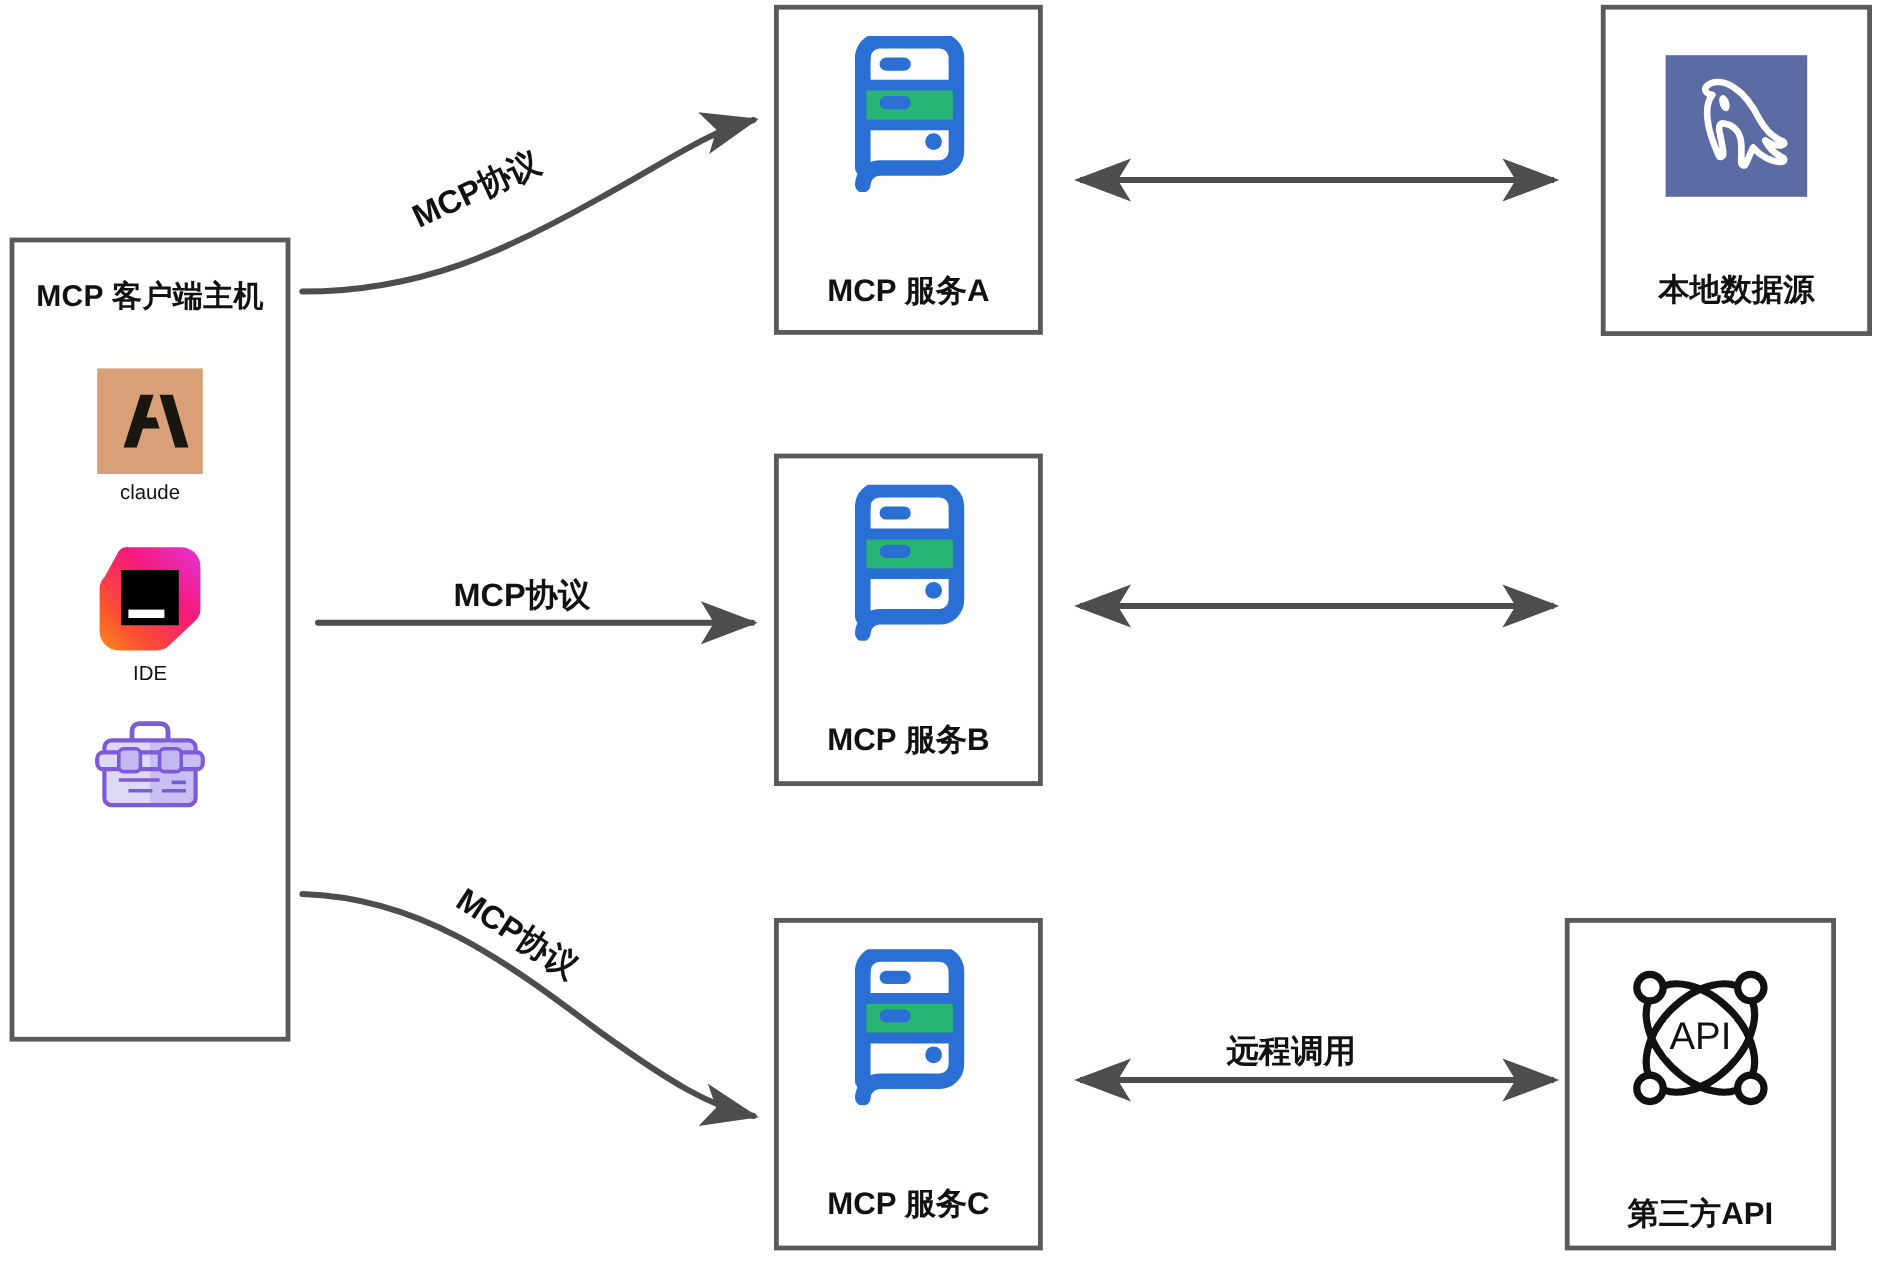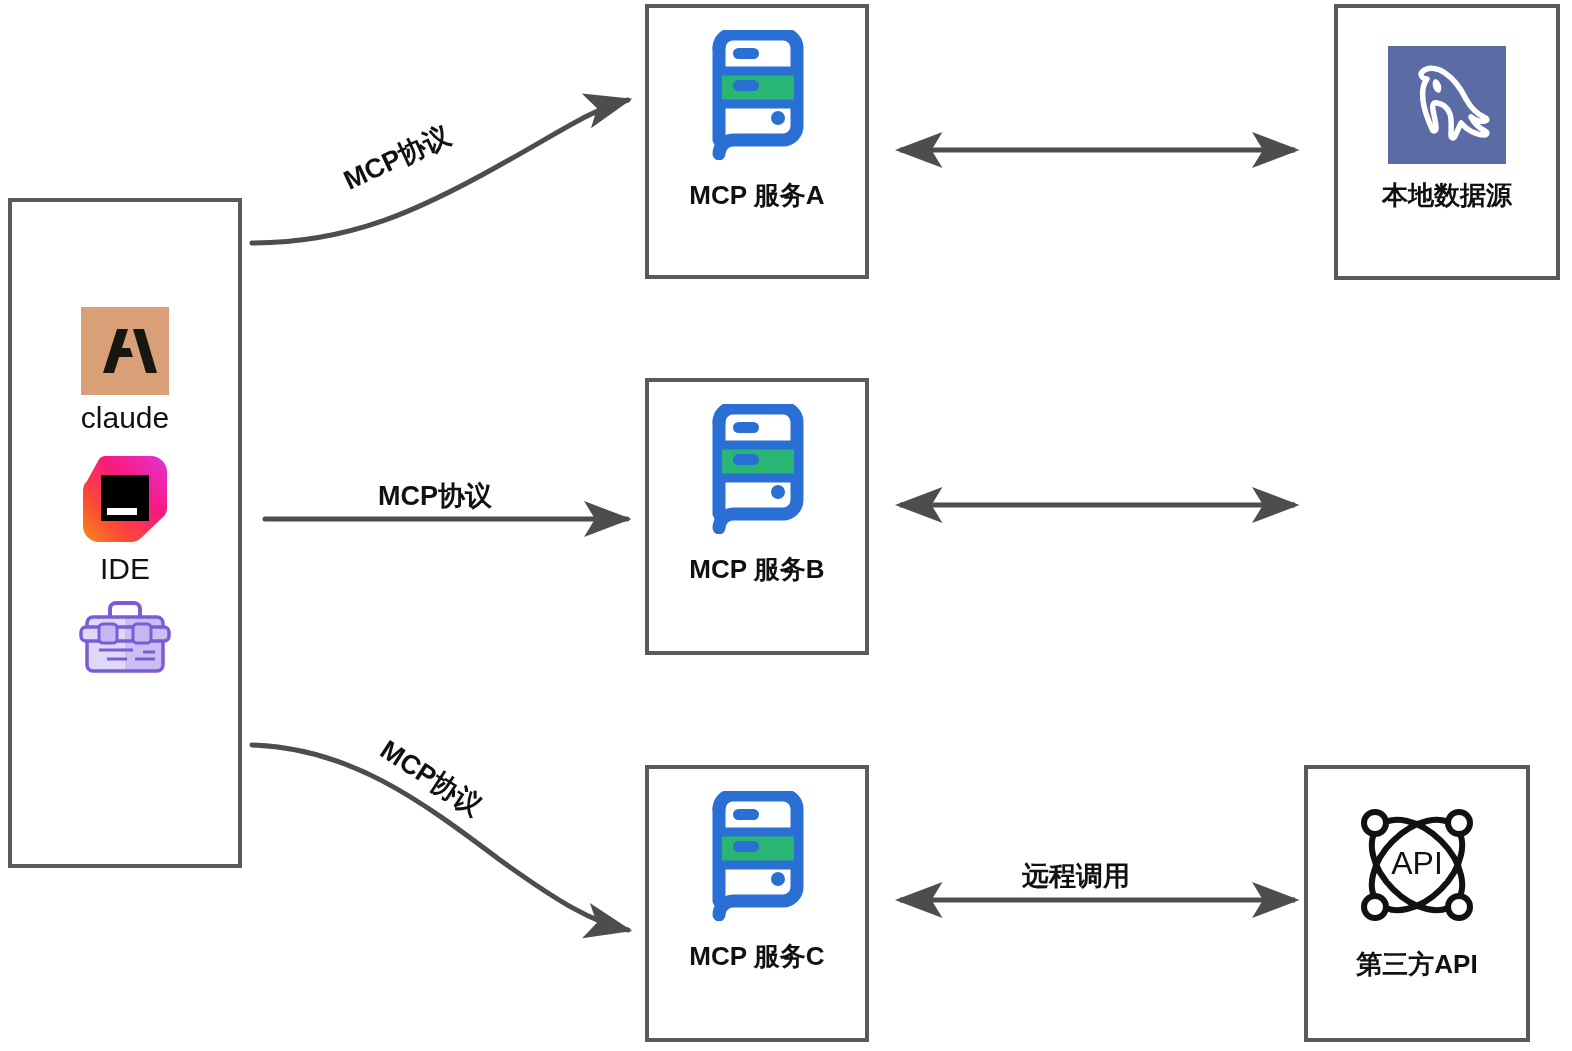--- a/index.html
+++ b/index.html
@@ -52,39 +52,40 @@
     width: 100%;
     text-align: center;
   }
   .client-item .icon-wrap {
     display: block;
     margin: 0 auto;
   }
   .client-item .item-label {
     display: block;
     margin-top: 6px;
-    font-size: 30px;
+    font-size: 17px;
     color: #111;
     font-weight: normal;
   }
 
   
   .node-box {
     display: block;
   }
   .node-inner {
     position: absolute;
     left: 0;
     top: 0;
     width: 100%;
     height: 100%;
     display: flex;
     flex-direction: column;
     align-items: center;
     justify-content: flex-start;
+    gap: 46px;
   }
   .node-icon {
     margin-top: 22px;
   }
   .node-label {
     margin-top: 14px;
     font-size: 26px;
     font-weight: bold;
     color: #111;
     text-align: center;
@@ -175,20 +176,21 @@
 
   <div class="edge-label" style="left:340px; top:140px; transform: rotate(-25deg);">MCP协议</div>
 
   <div class="edge-label plain" style="left:378px; top:478px;">MCP协议</div>
 
   <div class="edge-label" style="left:374px; top:760px; transform: rotate(33deg);">MCP协议</div>
 
   <div class="edge-label plain" style="left:1022px; top:858px;">远程调用</div>
 
   <div class="box" id="client-host-box">
+    <div class="client-title">MCP 客户端主机</div>
 
     <div class="client-item" style="top:105px;">
       <span class="icon-wrap claude-icon">
         <svg class="claude-glyph" viewBox="0 0 88 88">
           <path d="M22 66 L36 22 L47 22 L33 66 Z" fill="#17160f"></path>
           <path d="M30 50 L52 50 L49 41 L33 41 Z" fill="#17160f"></path>
           <path d="M52 22 L63 22 L76 66 L65 66 Z" fill="#17160f"></path>
         </svg>
       </span>
       <span class="item-label">claude</span>

